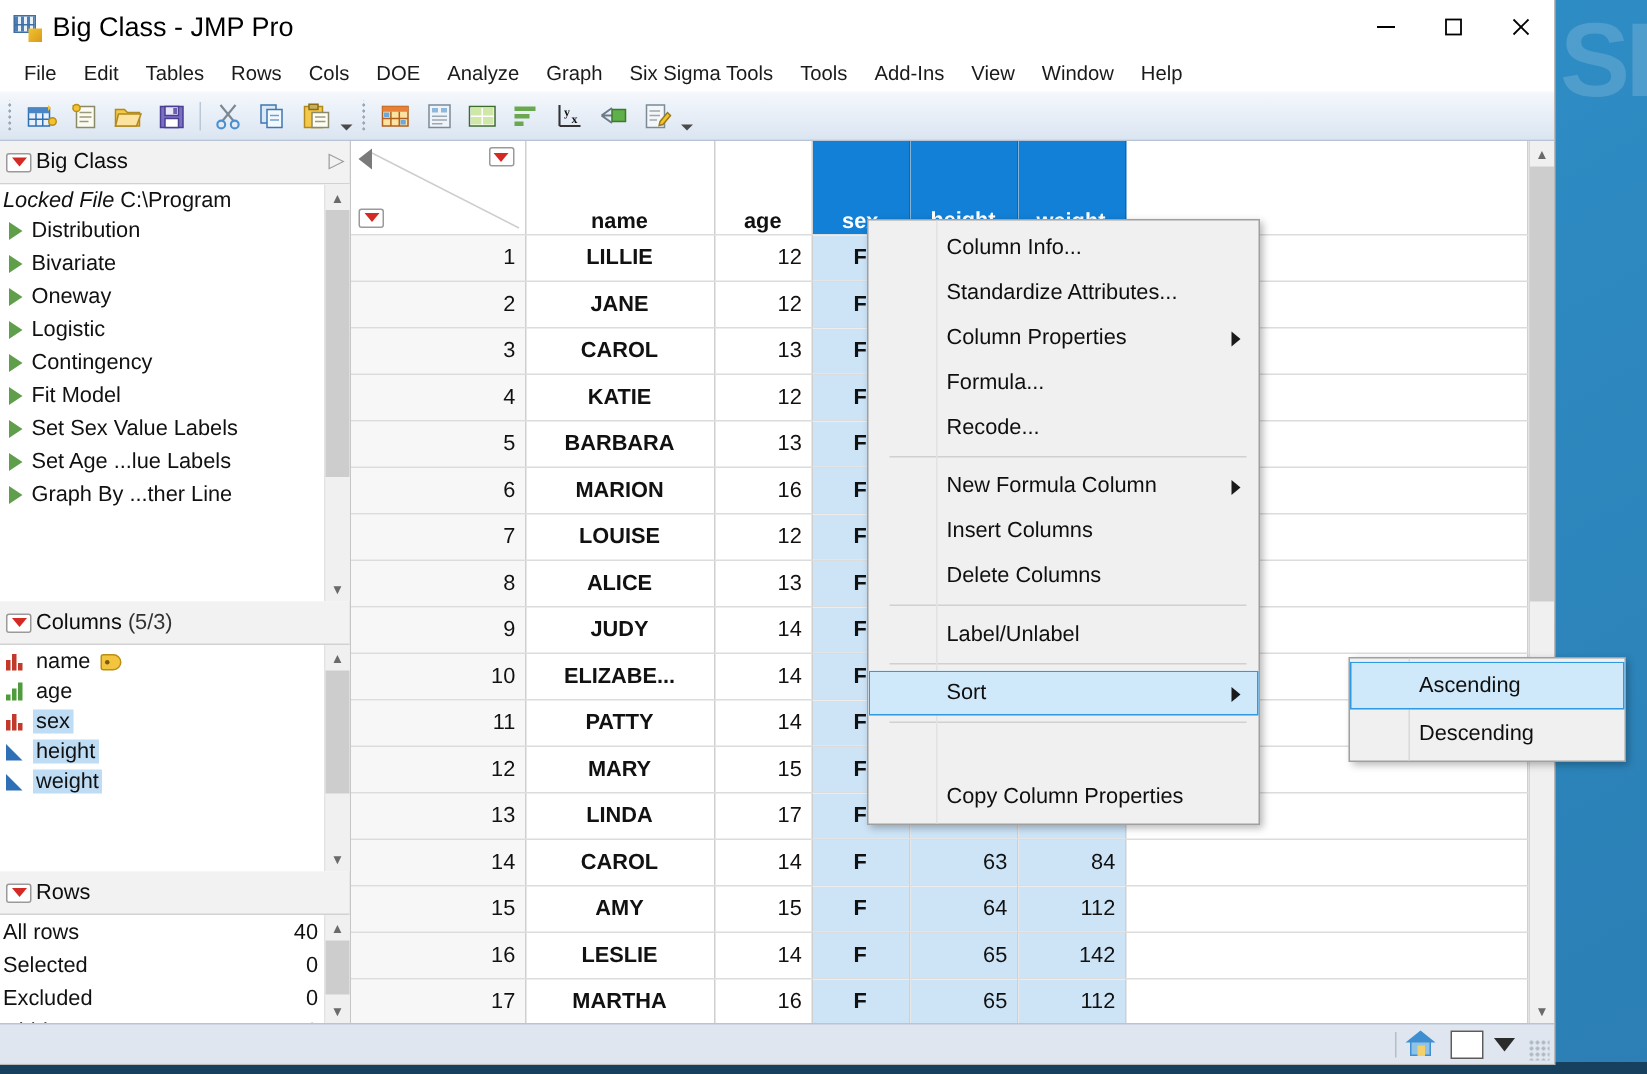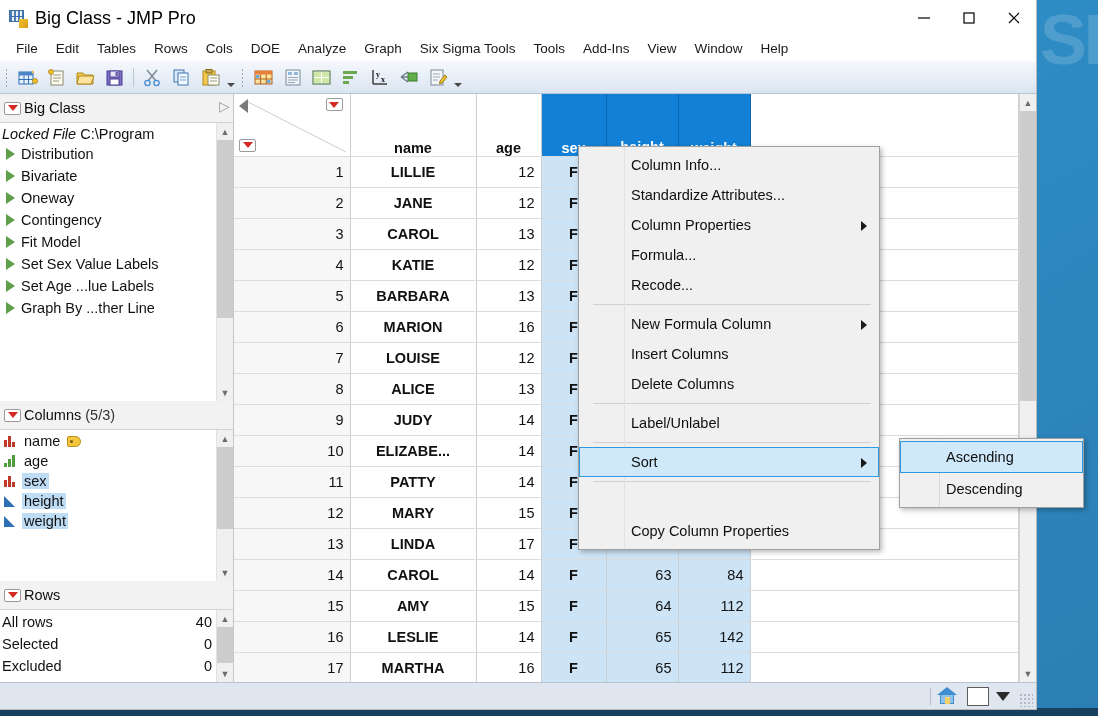--- a/index.html
+++ b/index.html
@@ -289,21 +289,21 @@
   .st-box { width:22px;height:19px;background:#ffffff;border:1px solid #5b5b5b; cursor:default;}
   .st-caret { margin-left:7px; width:0;height:0;border-left:7px solid transparent;border-right:7px solid transparent;border-top:9px solid #2b2b2b; cursor:default;}
   .st-grip {
     position:absolute; right:3px; bottom:2px; width:14px;height:14px;
     background-image: radial-gradient(#b0b8c4 45%, transparent 47%);
     background-size:4px 4px;
   }
 
   
   #ctxmenu {
-    position:absolute; left:578px; top:146px; width:302px;
+    position:absolute; left:578px; top:146px; width:262px;
     background:#f0f0f0; border:1px solid #a0a0a0;
     box-shadow: 2px 2px 5px rgba(0,0,0,.28);
     padding: 3px 0; z-index: 50;
   }
   .mi {
     height: 30px; display:flex; align-items:center;
     padding-left: 52px; padding-right: 10px;
     font-size:14.5px; color:#0f0f0f; position:relative; cursor:default;
   }
   .mi.hl { background:#cfe8fa; box-shadow: inset 0 0 0 1px #2f9ae0; }
@@ -536,20 +536,24 @@
             <span class="gtri"></span>
             <span>Distribution</span>
           </div>
           <div class="src-row">
             <span class="gtri"></span>
             <span>Bivariate</span>
           </div>
           <div class="src-row">
             <span class="gtri"></span>
             <span>Oneway</span>
+          </div>
+          <div class="src-row">
+            <span class="gtri"></span>
+            <span>Logistic</span>
           </div>
           <div class="src-row">
             <span class="gtri"></span>
             <span>Contingency</span>
           </div>
           <div class="src-row">
             <span class="gtri"></span>
             <span>Fit Model</span>
           </div>
           <div class="src-row">

